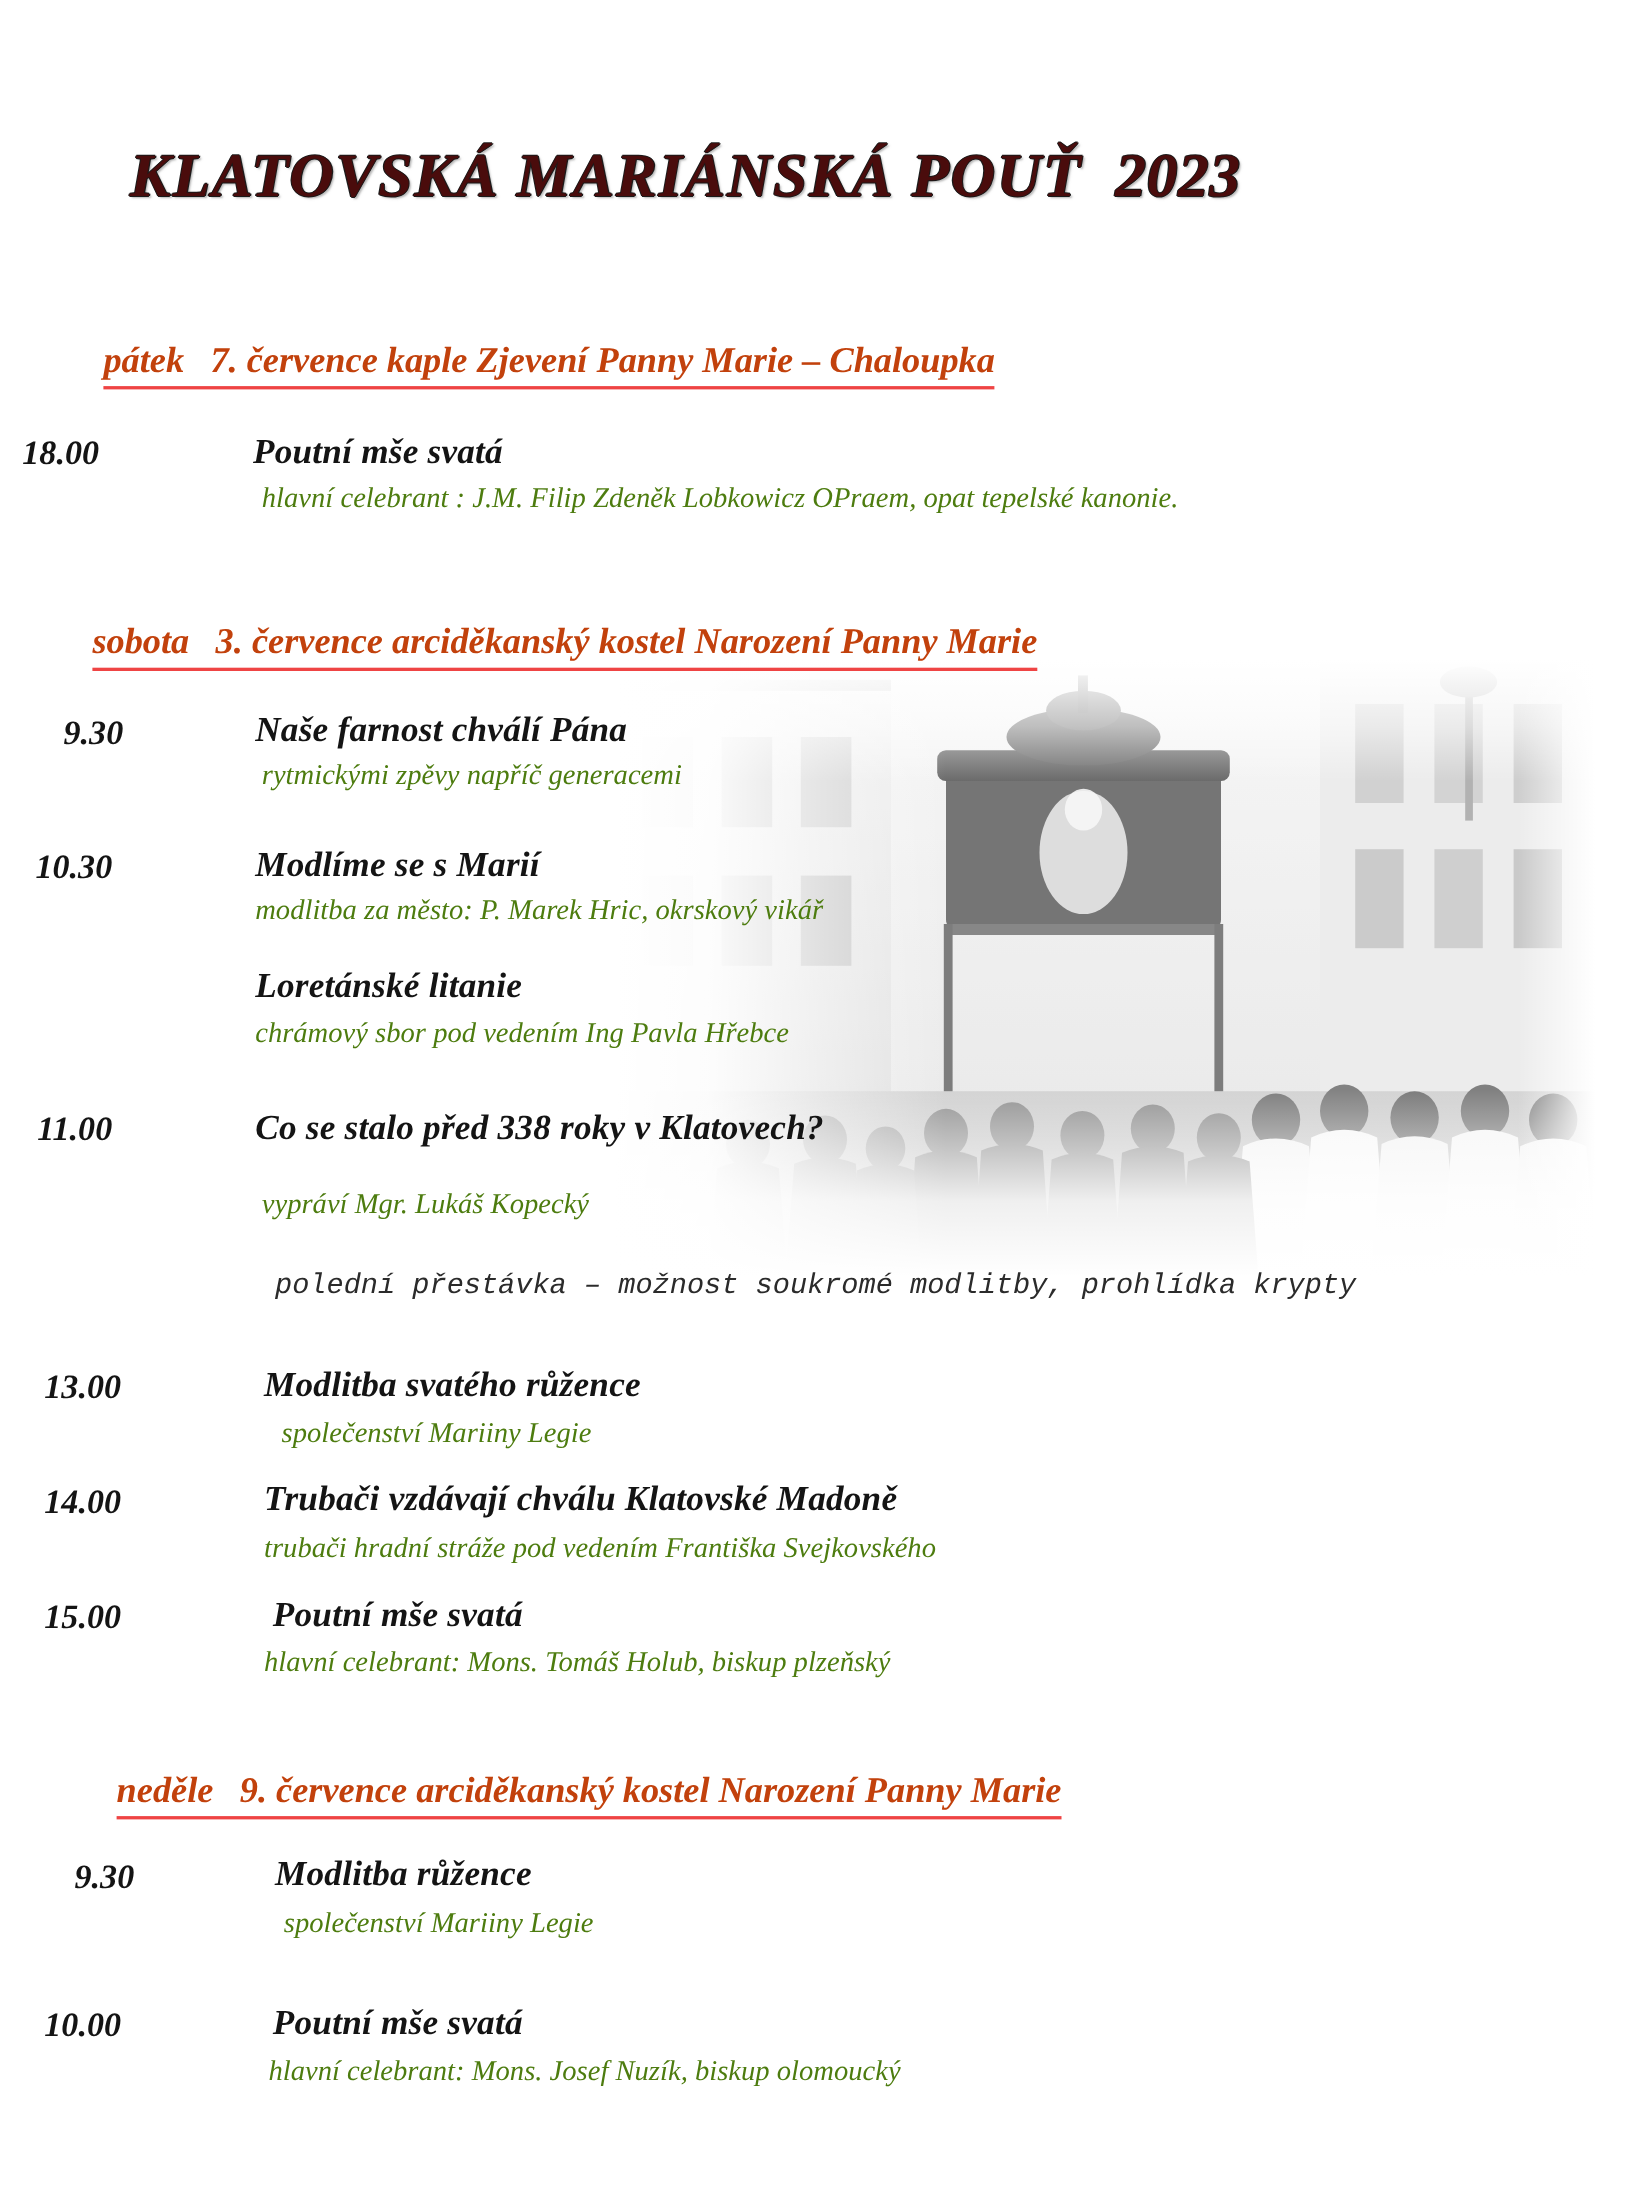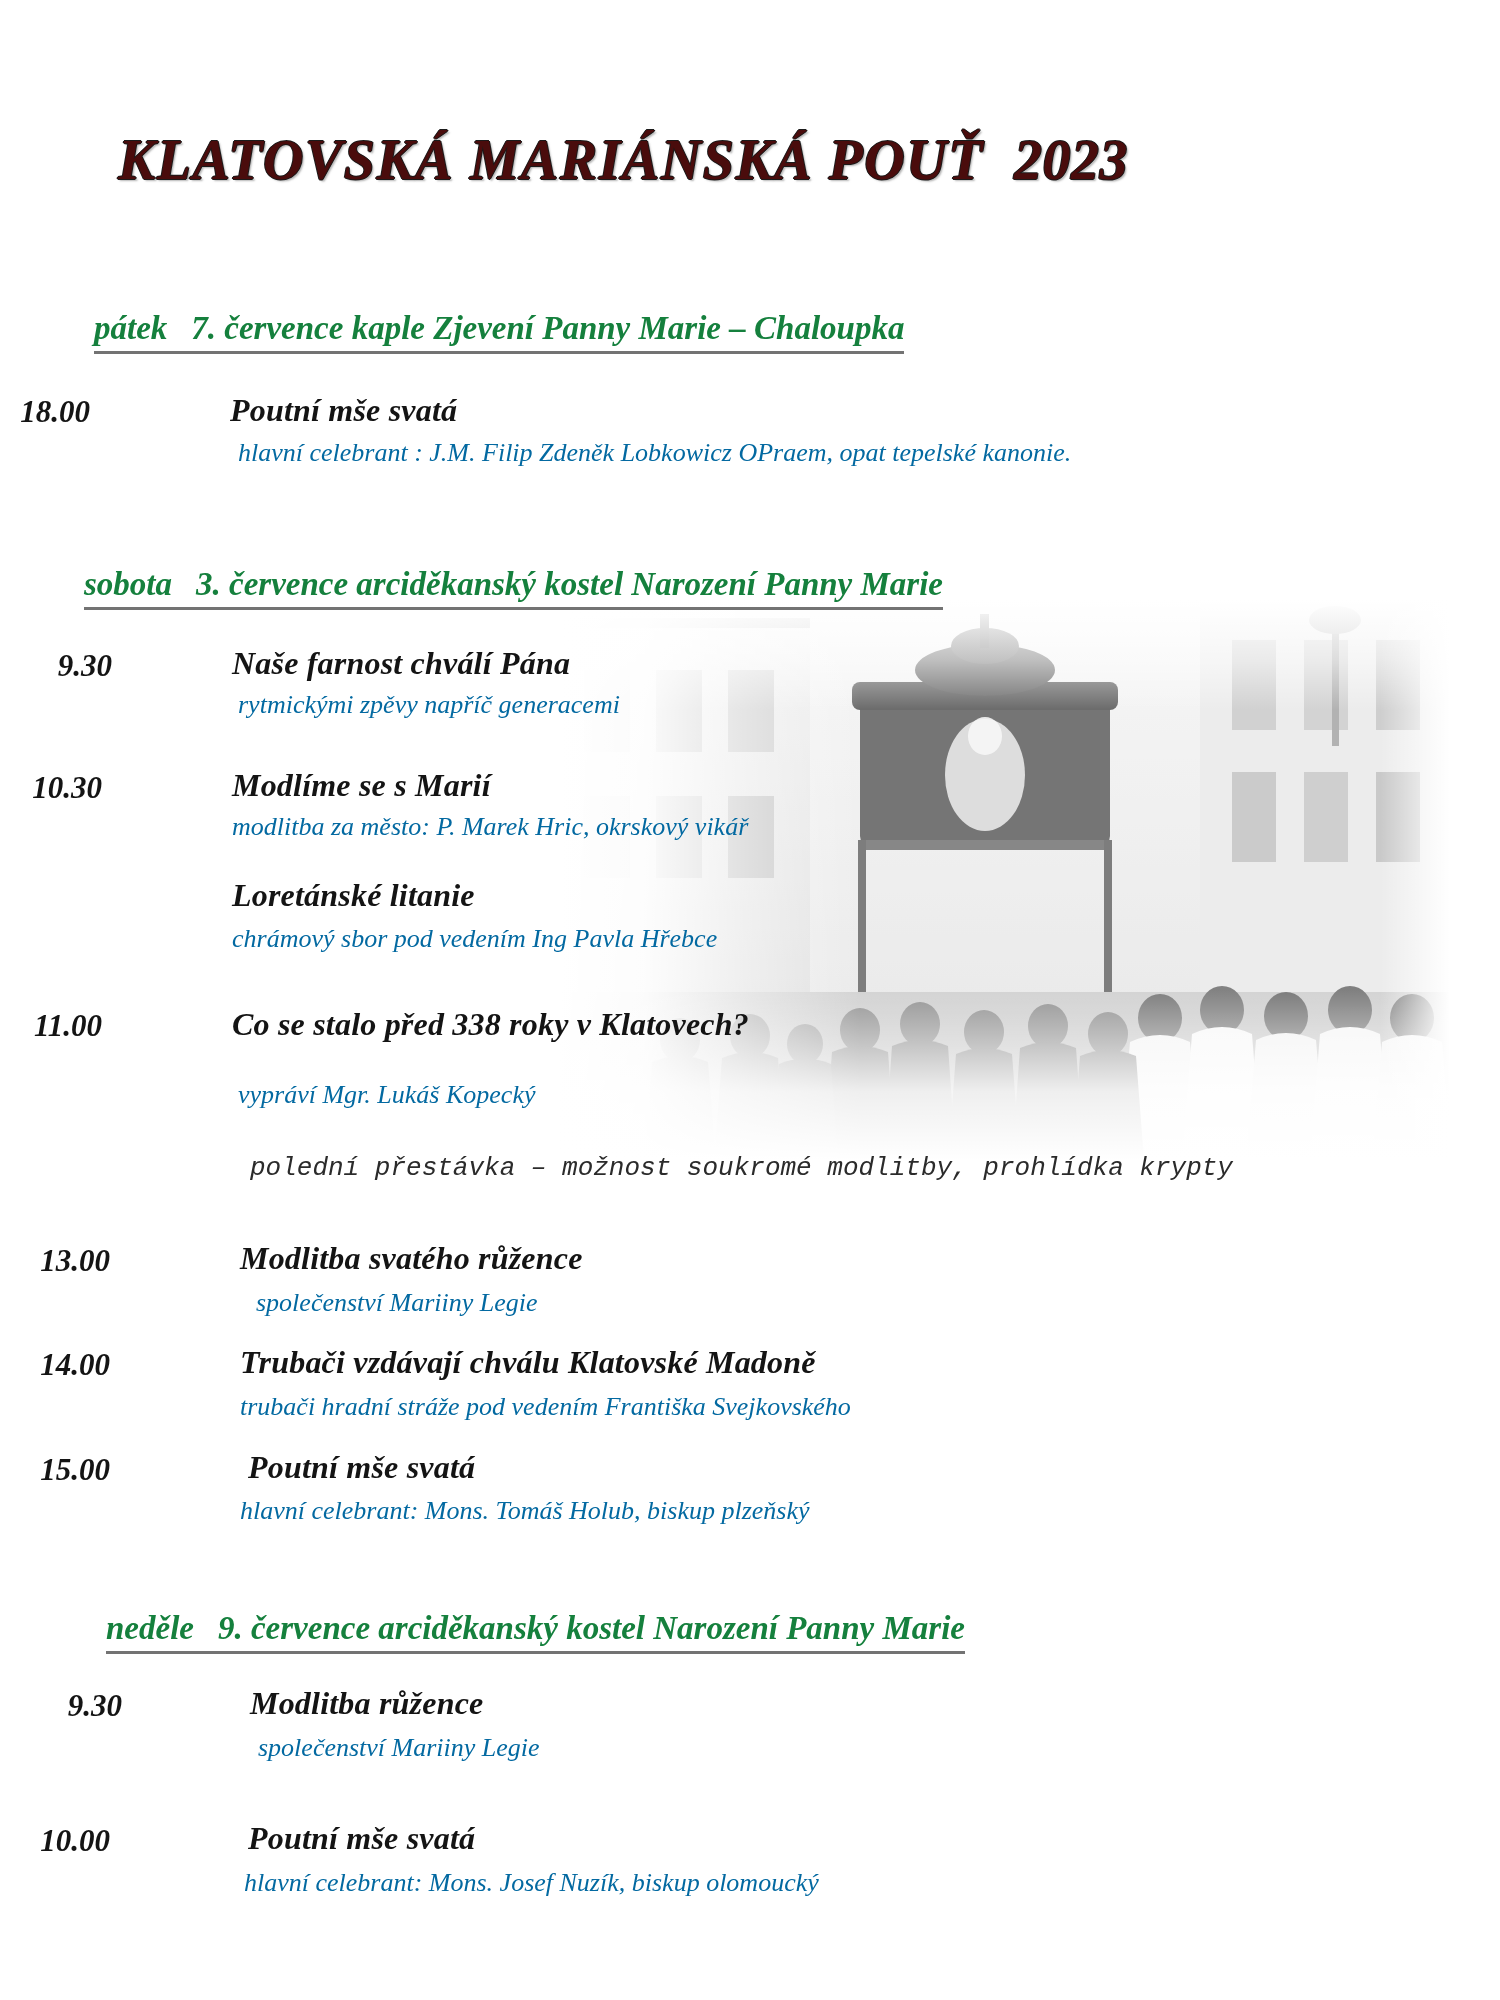--- a/index.html
+++ b/index.html
@@ -93,23 +93,23 @@
     margin-left: 30px;
     letter-spacing: 0.5px;
   }
 
   
   .day-header {
     position: absolute;
     font-size: 33px;
     font-weight: bold;
     font-style: italic;
-    color: #15803d;
-    white-space: nowrap;
-    border-bottom: 3px solid #737373;
+    color: #c2410c;
+    white-space: nowrap;
+    border-bottom: 3px solid #ef4444;
     padding-bottom: 3px;
     line-height: 1.15;
   }
   .day-header .day-name { margin-right: 24px; }
 
   .time {
     position: absolute;
     font-size: 31px;
     font-weight: bold;
     font-style: italic;
@@ -124,21 +124,21 @@
     font-style: italic;
     color: #141414;
     white-space: nowrap;
     letter-spacing: 0.2px;
   }
   .item-sub {
     position: absolute;
     font-size: 26px;
     font-style: italic;
     font-weight: normal;
-    color: #0369a1;
+    color: #4d7c0f;
     white-space: nowrap;
   }
   .note {
     position: absolute;
     font-size: 26px;
     font-style: italic;
     font-weight: normal;
     color: #2b2b2b;
     white-space: nowrap;
     font-family: Liberation Mono, monospace;

